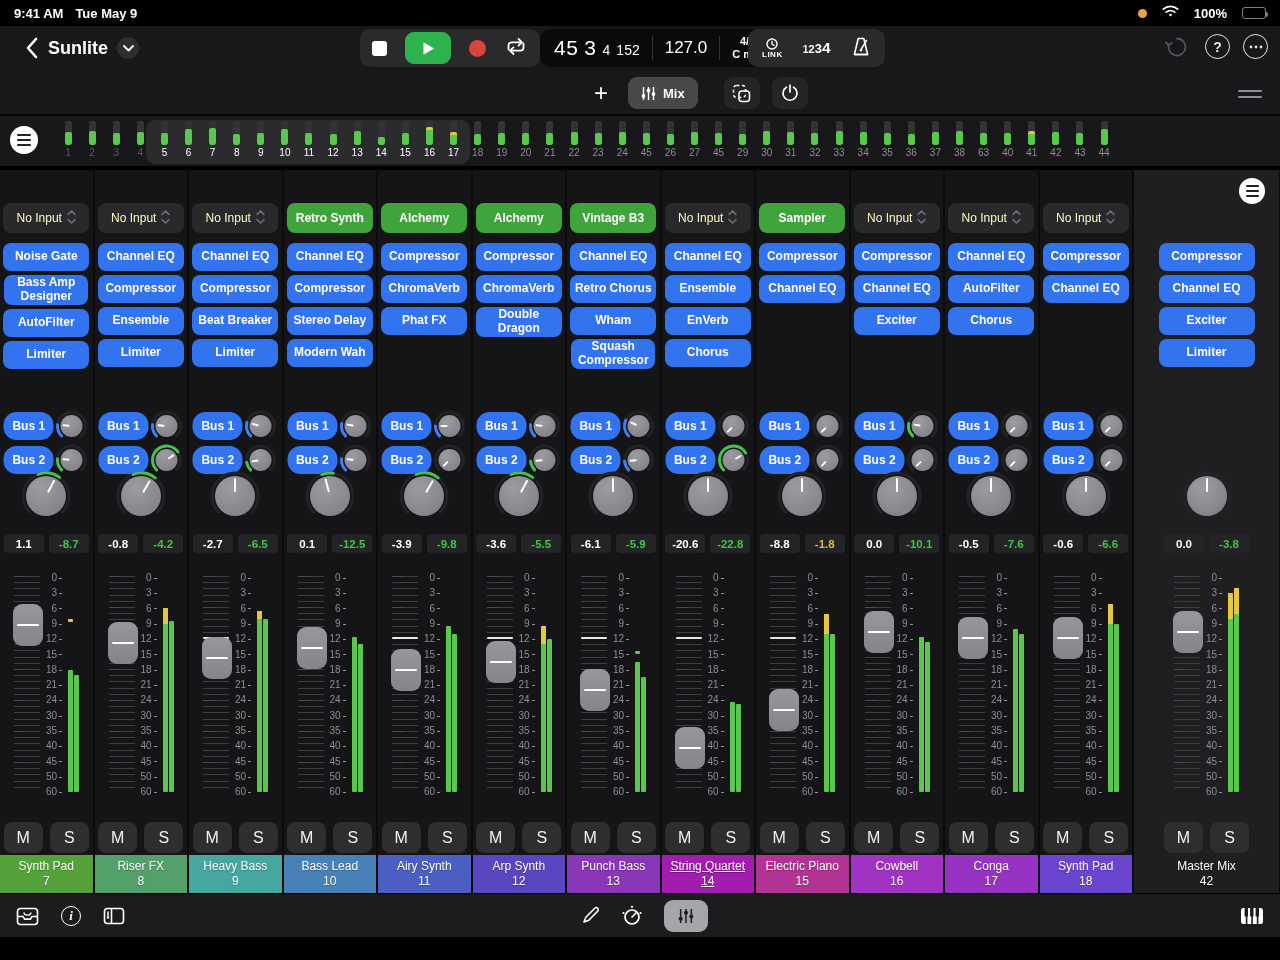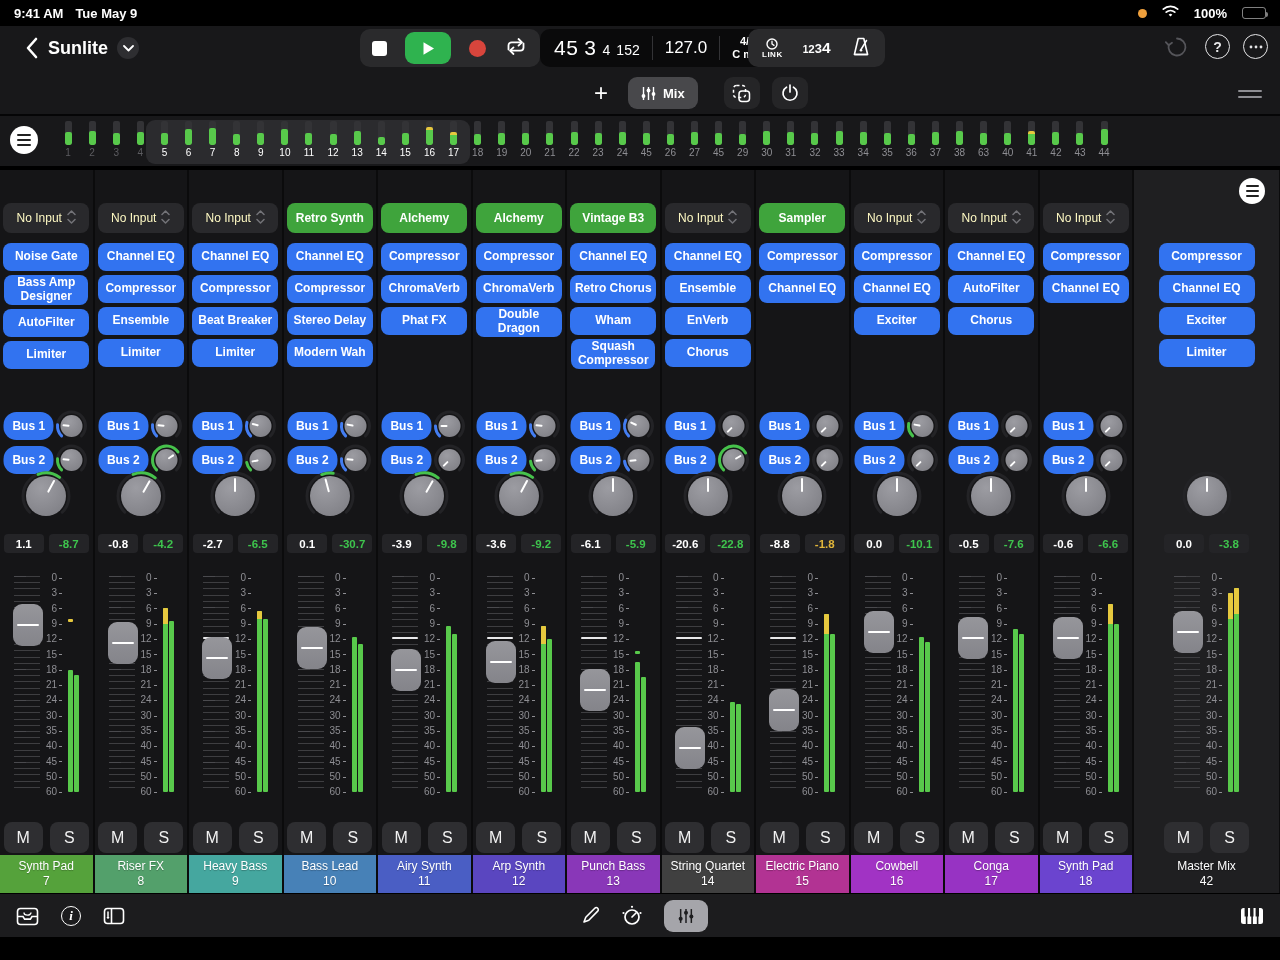--- a/index.html
+++ b/index.html
@@ -899,21 +899,21 @@
             </svg>
             <div class="knob" style="width: 40px; height: 40px; left: 6px; top: 6px;">
               <div class="knob-rot" style="transform: rotate(-15deg);">
                 <div class="knob-ptr"></div>
               </div>
             </div>
           </div>
         </div>
         <div class="values">
           <div class="vbox vol">0.1</div>
-          <div class="vbox peak">-30.7</div>
+          <div class="vbox peak">-12.5</div>
         </div>
         <div class="fader-zone">
           <div class="ruler"></div>
           <div class="ruler2"></div>
           <div class="unity"></div>
           <div class="slabel" style="top: 4px;">0</div>
           <div class="slabel" style="top: 19.3px;">3</div>
           <div class="slabel" style="top: 34.6px;">6</div>
           <div class="slabel" style="top: 49.9px;">9</div>
           <div class="slabel" style="top: 65.2px;">12</div>
@@ -1078,21 +1078,21 @@
             </svg>
             <div class="knob" style="width: 40px; height: 40px; left: 6px; top: 6px;">
               <div class="knob-rot" style="transform: rotate(28deg);">
                 <div class="knob-ptr"></div>
               </div>
             </div>
           </div>
         </div>
         <div class="values">
           <div class="vbox vol">-3.6</div>
-          <div class="vbox peak">-9.2</div>
+          <div class="vbox peak">-5.5</div>
         </div>
         <div class="fader-zone">
           <div class="ruler"></div>
           <div class="ruler2"></div>
           <div class="unity"></div>
           <div class="slabel" style="top: 4px;">0</div>
           <div class="slabel" style="top: 19.3px;">3</div>
           <div class="slabel" style="top: 34.6px;">6</div>
           <div class="slabel" style="top: 49.9px;">9</div>
           <div class="slabel" style="top: 65.2px;">12</div>
@@ -1295,21 +1295,21 @@
           <div class="mbar" style="left: 68px; top: 133.675px; height: 90.325px;"></div>
           <div class="mbar" style="left: 74px; top: 136.225px; height: 87.775px;"></div>
           <div class="fhandle" style="top: 159px;">
             <div></div>
           </div>
         </div>
         <div class="msrow">
           <div class="msbtn">M</div>
           <div class="msbtn">S</div>
         </div>
-        <div class="namebox" style="background: #404040;">
+        <div class="namebox" style="background: #a21caf; text-decoration: underline;">
           <div>String Quartet</div>
           <div>14</div>
         </div>
       </div>
       <div class="strip">
         <div class="input-btn inst">
           <span>Sampler</span>
         </div>
         <div class="plugins">
           <div class="plug-btn">Compressor</div>

